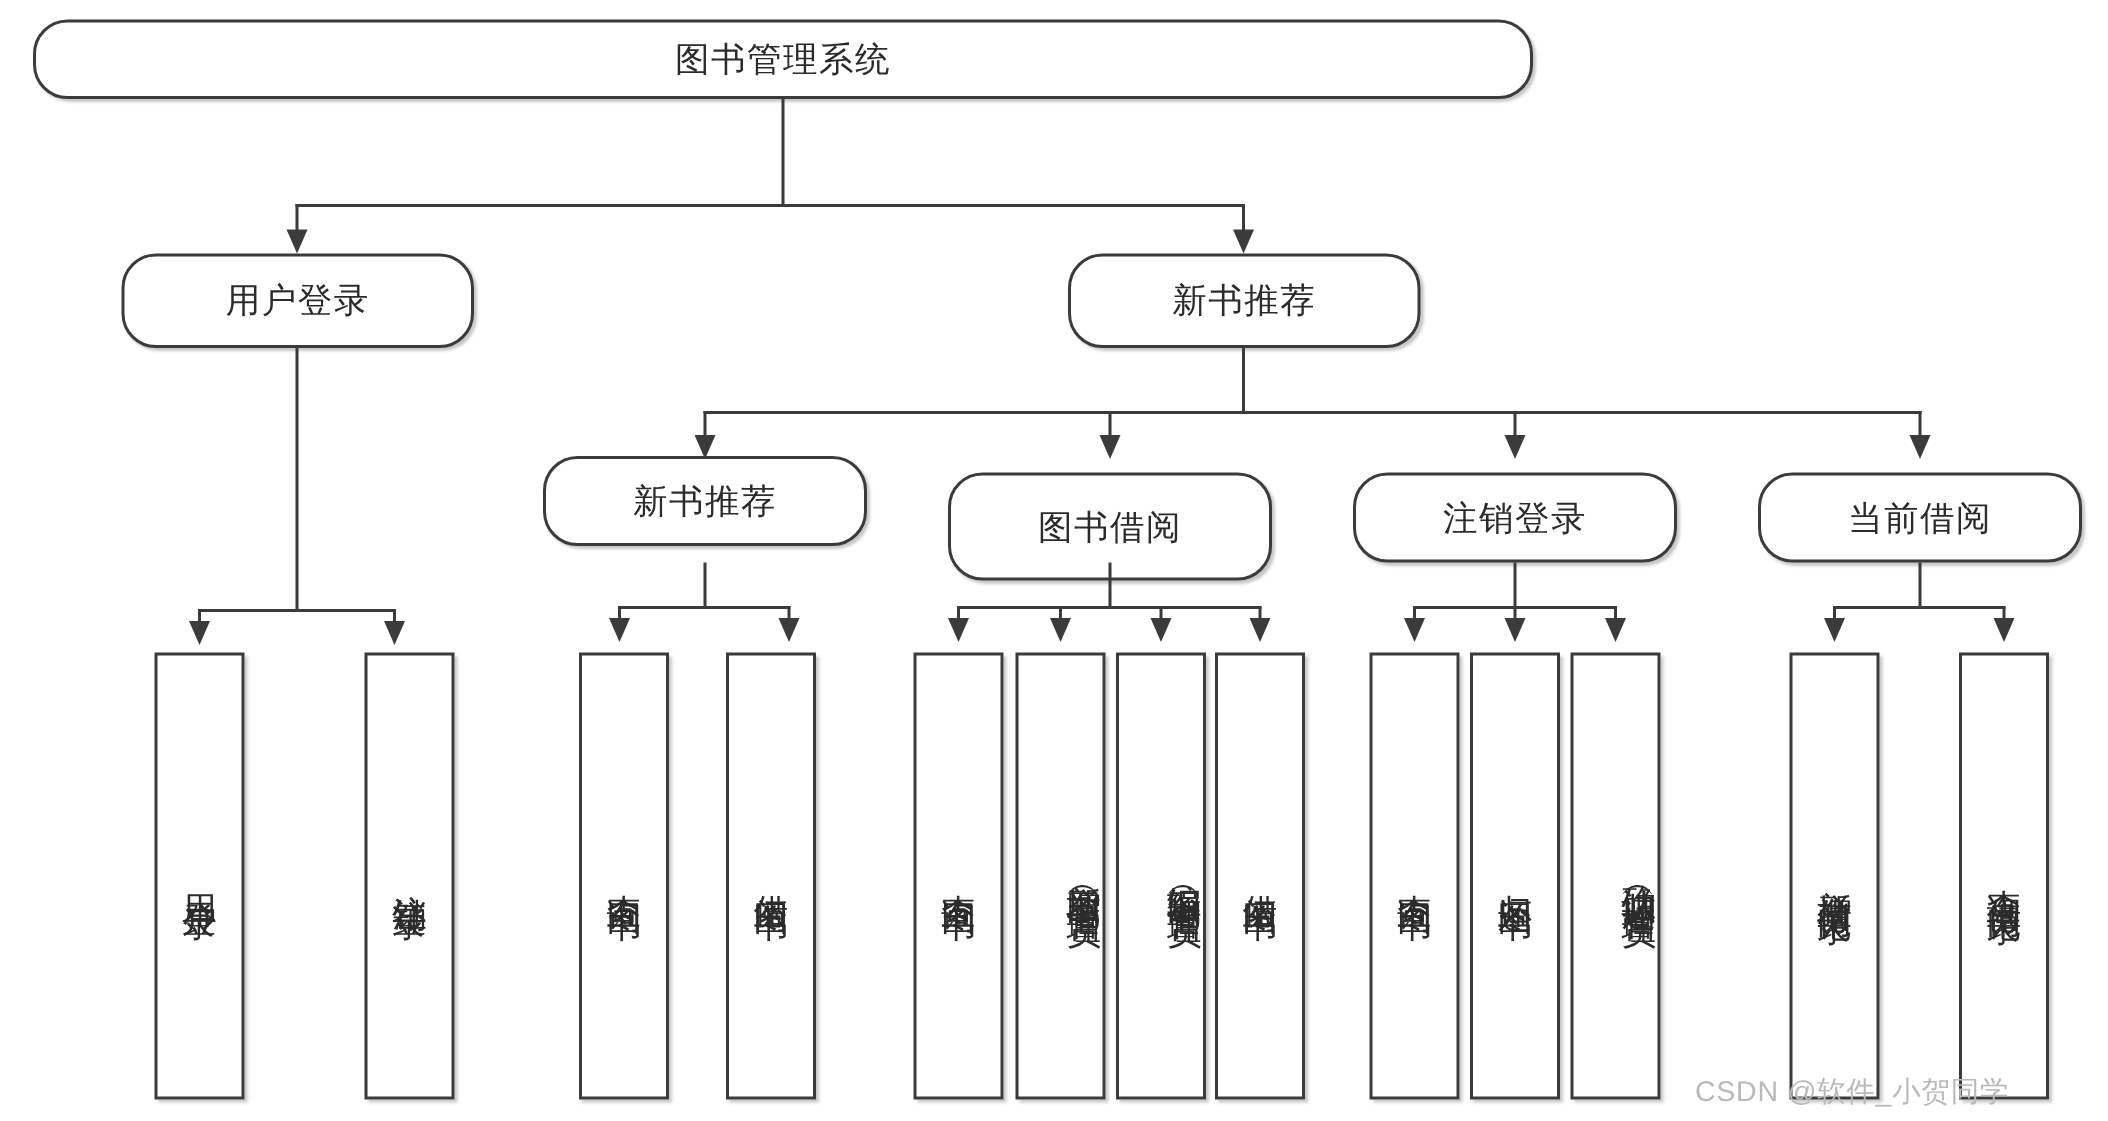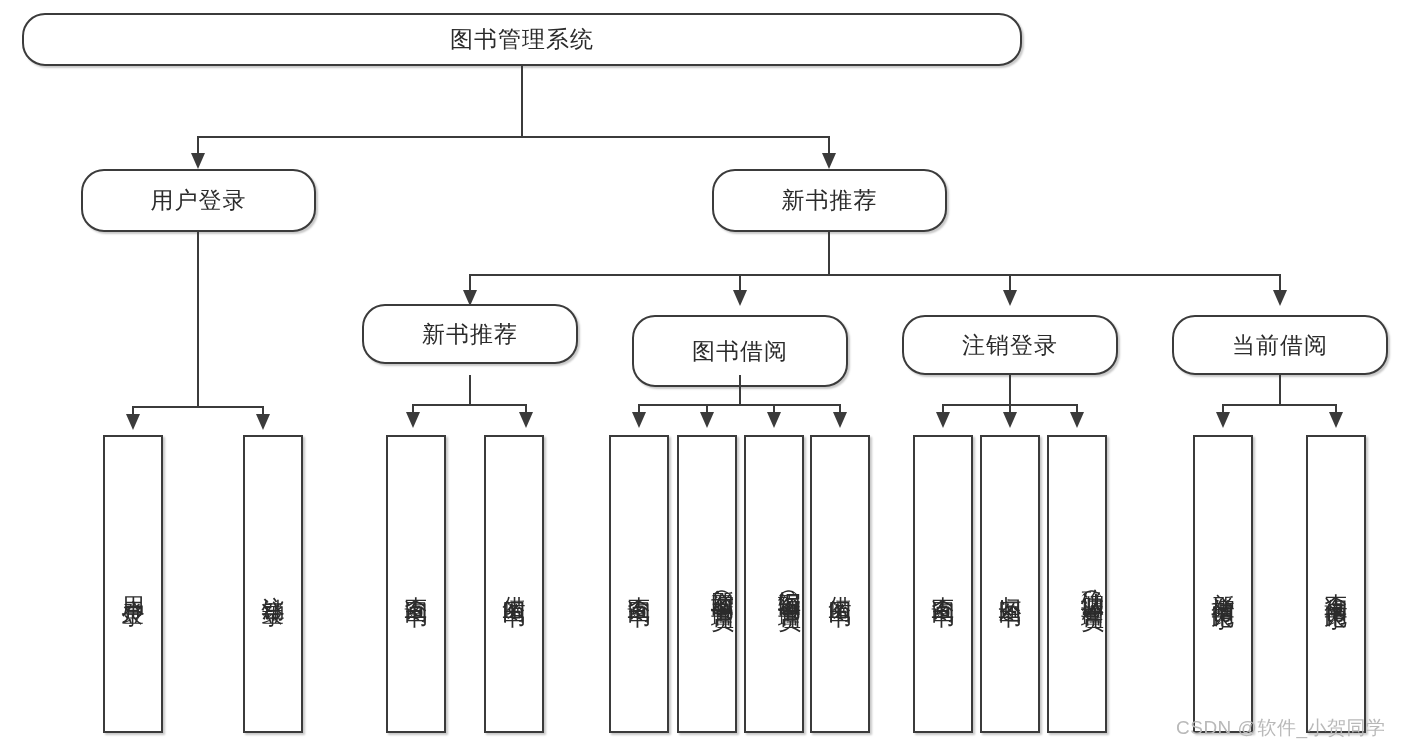--- a/index.html
+++ b/index.html
@@ -183,15 +183,15 @@
     <span>确认归还（管理员）</span>
   </div>
 
   <div class="node vbox" style="left:1193px;top:435px;width:60px;height:298px;">
     <span>新增借阅记录</span>
   </div>
   <div class="node vbox" style="left:1306px;top:435px;width:60px;height:298px;">
     <span>查询借阅记录</span>
   </div>
 
-  <div class="watermark" style="left:1176px;top:715px;text-align:center;">CSDN @软件_小贺同学</div>
+  <div class="watermark" style="left:1130px;top:715px;text-align:center;">CSDN @软件_小贺同学</div>
 
 </div>
 
 </body></html>

